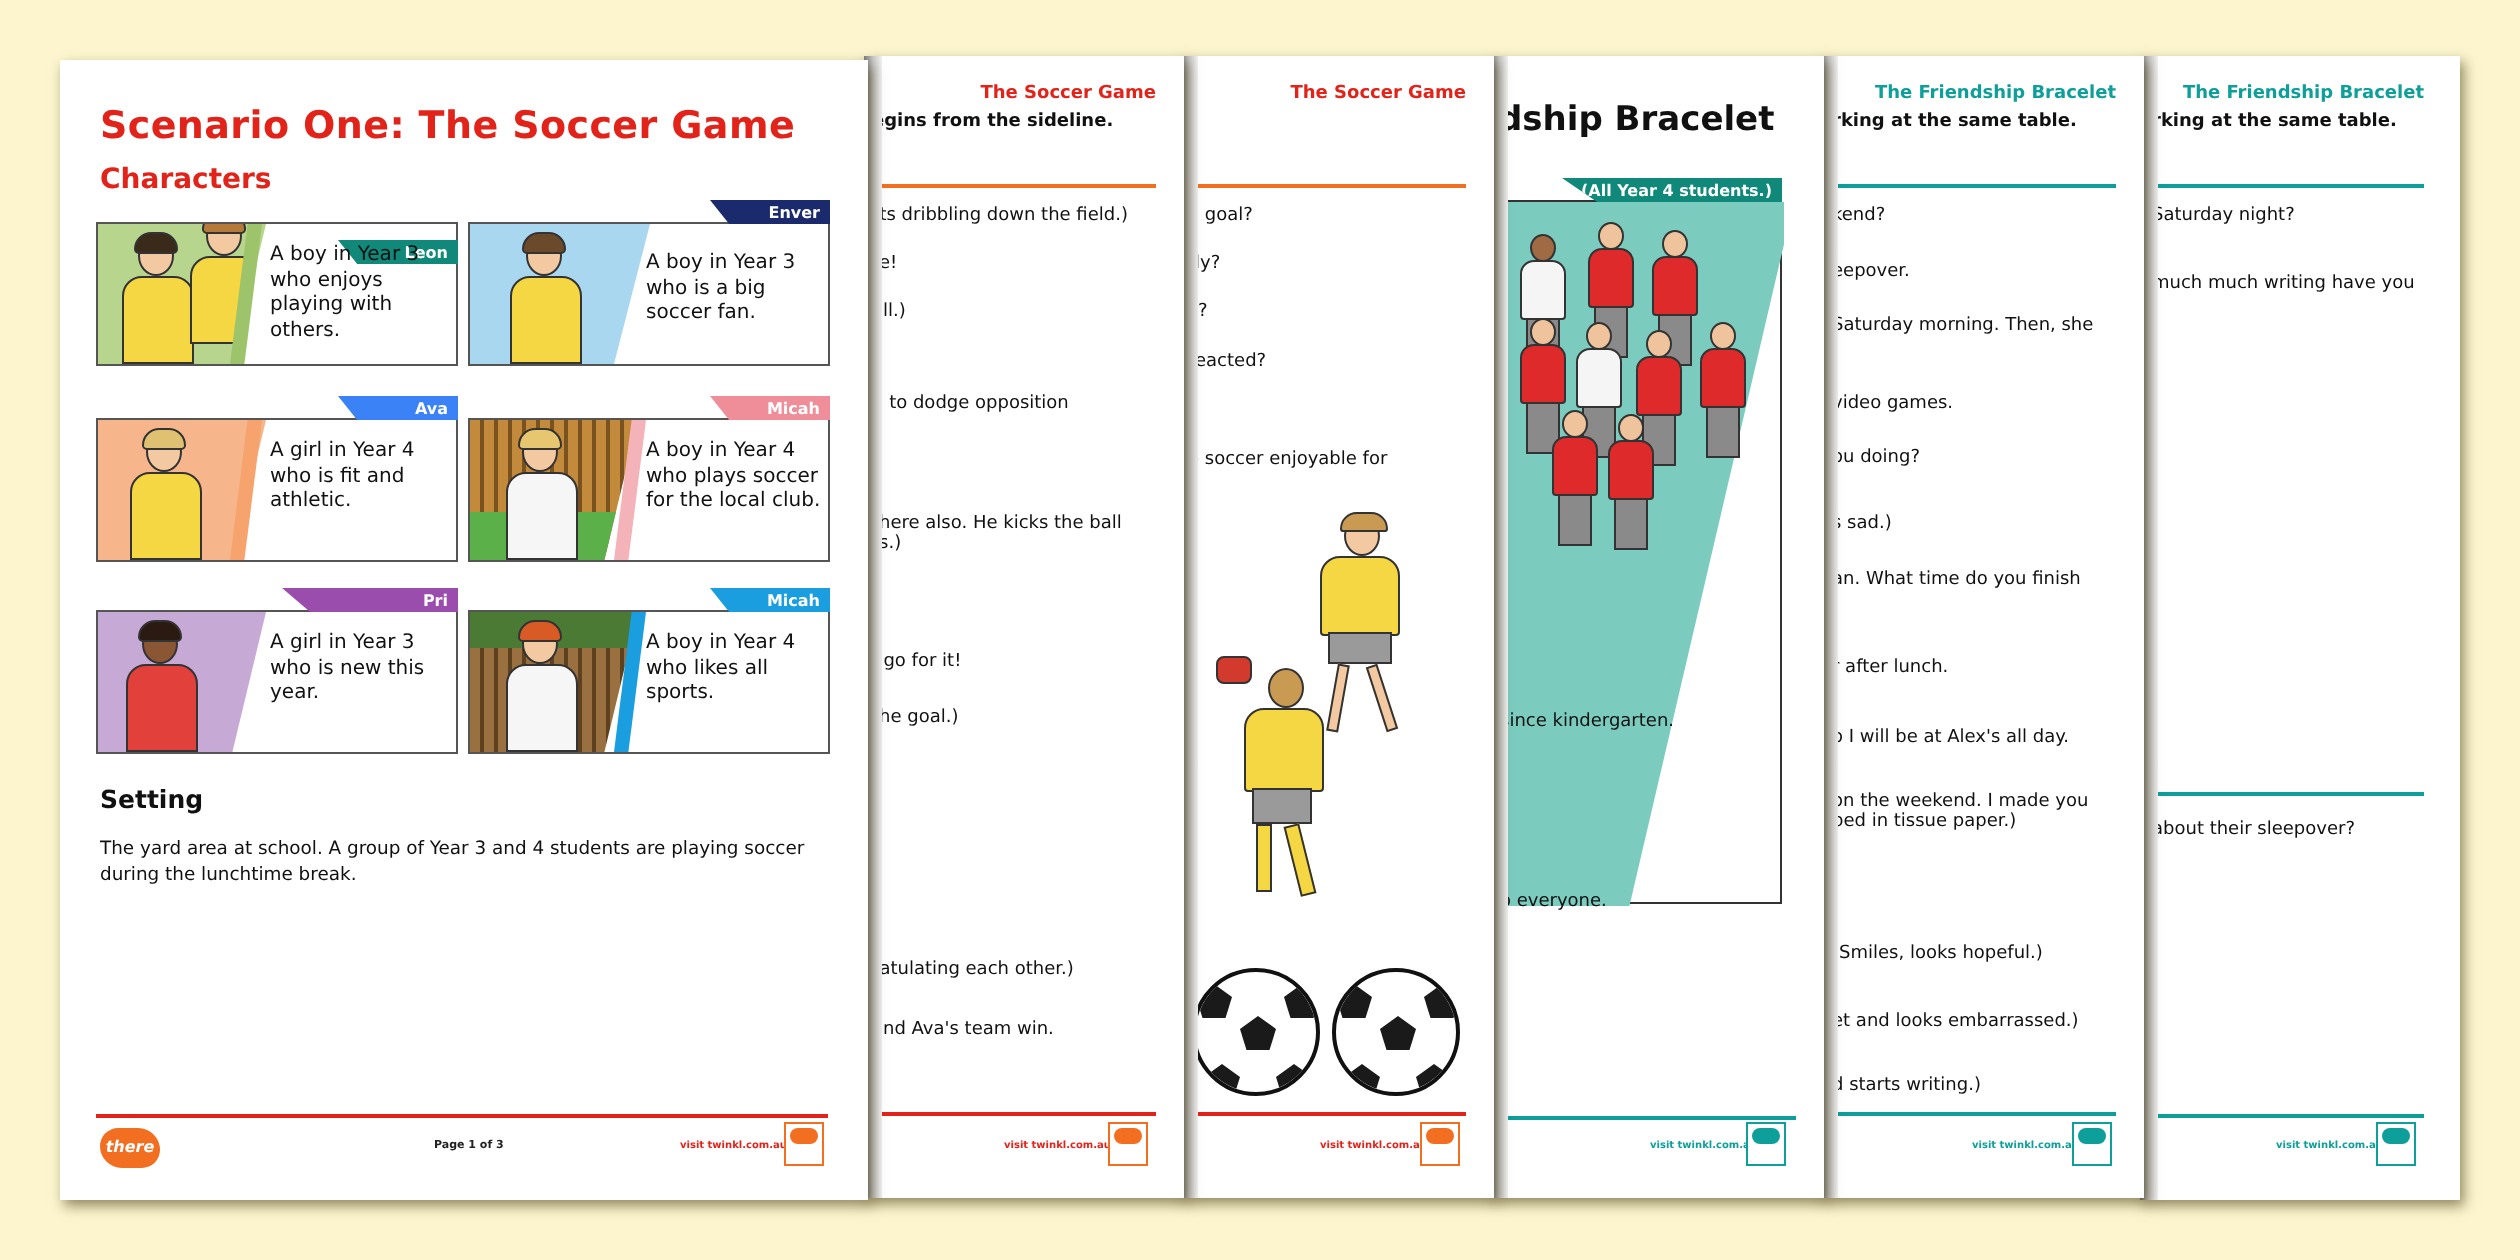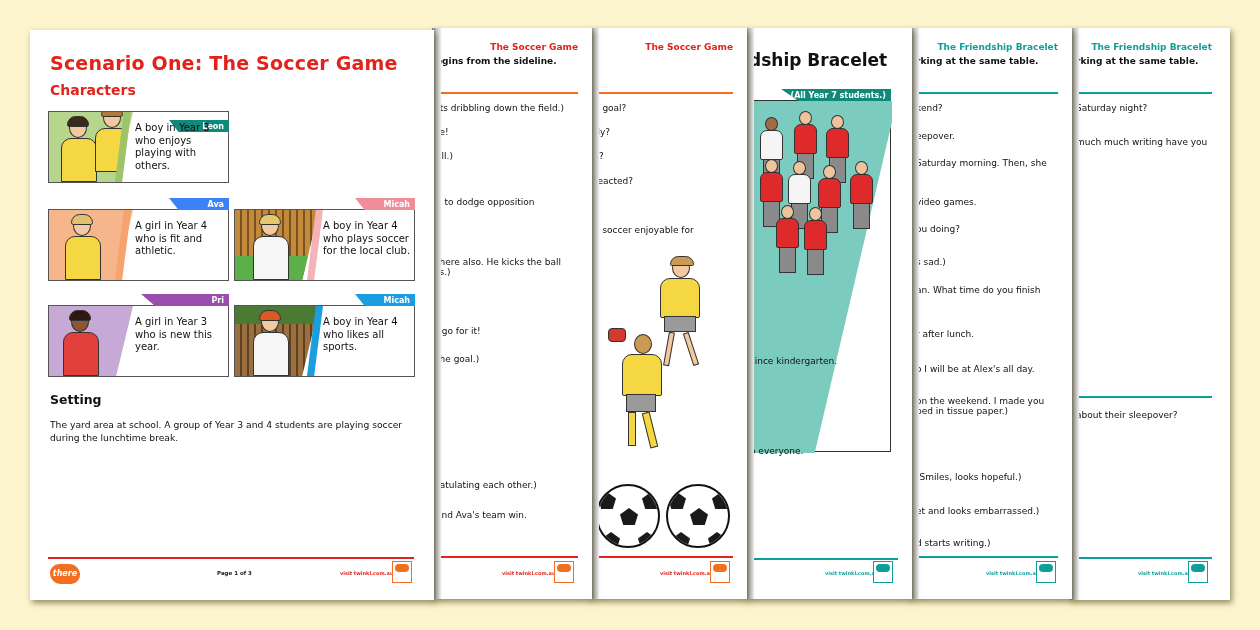--- a/index.html
+++ b/index.html
@@ -119,20 +119,31 @@
       <div class="figure" style="left:44px;top:-4px;">
           <div class="head"></div>
           <div class="hair" style="background:#b57a3a;"></div>
           <div class="body" style="background:#f4d742;"></div>
         </div>
     </div>
     <div class="stripe" style="left:66px;background:#9ec46b;"></div>
     <div class="desc">A boy in Year 3 who enjoys playing with others.</div>
   </div>
 
+  <div class="card" style="left:204px;top:81px;">
+    <div class="tag" style="width:60px;background:#1a2a6c;">Enver</div>
+    <div class="art" style="background:#a9d7f0;width:90px;">
+      <div class="figure" style="left:18px;">
+          <div class="head"></div>
+          <div class="hair" style="background:#6a4a2a;"></div>
+          <div class="body" style="background:#f4d742;"></div>
+        </div>
+    </div>
+    <div class="desc" style="left:88px;top:14px;">A boy in Year 3 who is a big soccer fan.</div>
+  </div>
 
   <div class="card" style="left:18px;top:179px;">
     <div class="tag" style="width:60px;background:#3b82f6;">Ava</div>
     <div class="art" style="background:#f7b58b;">
       <div class="figure" style="left:14px;">
           <div class="head"></div>
           <div class="hair" style="background:#e0c071;"></div>
           <div class="body" style="background:#f4d742;"></div>
         </div>
     </div>
@@ -258,21 +269,21 @@
   <div class="visit" style="left:70px;top:542px;color:#e2231a;">visit twinkl.com.au</div>
   <div class="badge" style="left:120px;top:533px;border-color:#f26f21;">
       <div class="cloud" style="background:#f26f21;"></div>
     </div>
 </div>
 
 <div class="page strip" id="p4">
   <div style="position:absolute;left:4px;top:22px;font-size:17px;font-weight:bold;color:#111;white-space:nowrap;">dship Bracelet</div>
   <div class="photo-frame">
     <div class="photo-teal"></div>
-    <div class="tag" style="top:-12px;width:110px;background:#11897a;right:-1px;">(All Year 7 students.)</div>
+    <div class="tag" style="top:-12px;width:110px;background:#11897a;right:-1px;">(All Year 4 students.)</div>
 
     <div class="kid" style="left:6px;top:16px;width:24px;height:70px;">
         <div class="h" style="background:#a06a44;"></div>
         <div class="b" style="background:#f5f5f5;"></div>
         <div class="l"></div>
       </div>
     <div class="kid" style="left:40px;top:10px;width:24px;height:70px;">
         <div class="h"></div>
         <div class="b" style="background:#de2a2a;"></div>
         <div class="l"></div>

